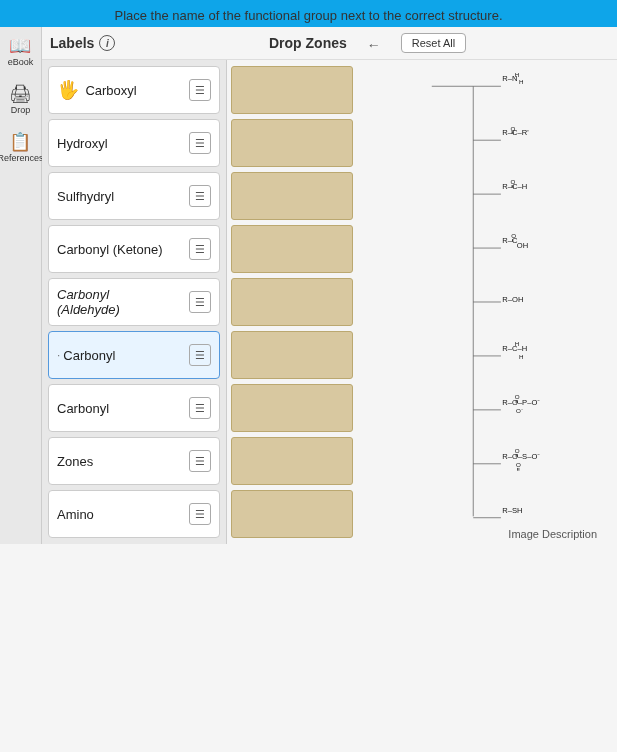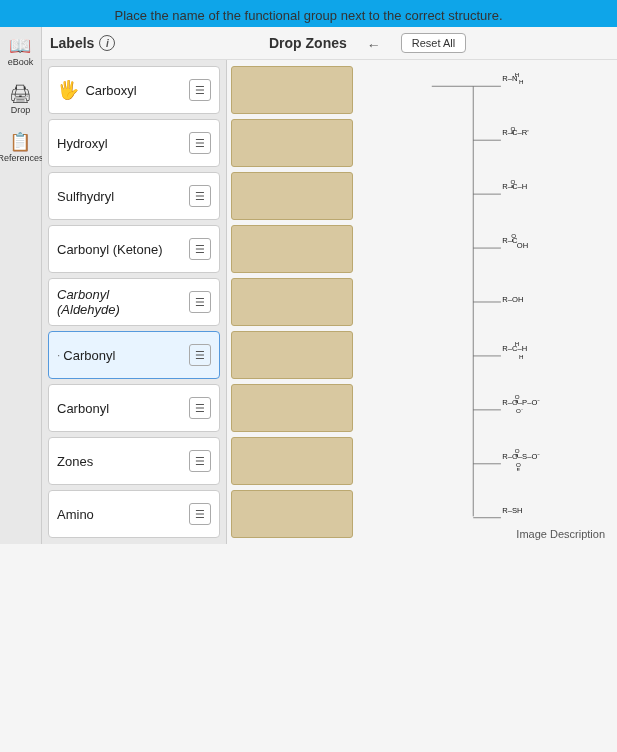--- a/index.html
+++ b/index.html
@@ -355,20 +355,20 @@
             <line x1="122" y1="570" x2="122" y2="574" stroke="#111" stroke-width="1"></line>
             <line x1="124" y1="570" x2="124" y2="574" stroke="#111" stroke-width="1"></line>
             <text x="122" y="589" font-family="Arial" font-size="9" fill="#111">O</text>
             <line x1="124" y1="590" x2="124" y2="594" stroke="#111" stroke-width="1"></line>
             <line x1="126" y1="590" x2="126" y2="594" stroke="#111" stroke-width="1"></line>
 
             <text x="102" y="655" font-family="Arial" font-size="11" fill="#111">R–SH</text>
 
           </svg>
 
-          <div style="position:absolute;bottom:2px;right:8px;">
+          <div style="position:absolute;bottom:2px;right:16px;">
             <span class="image-desc">Image Description</span>
           </div>
         </div>
       </div>
     </div>
   </div>
 </div>
 
 </body></html>

